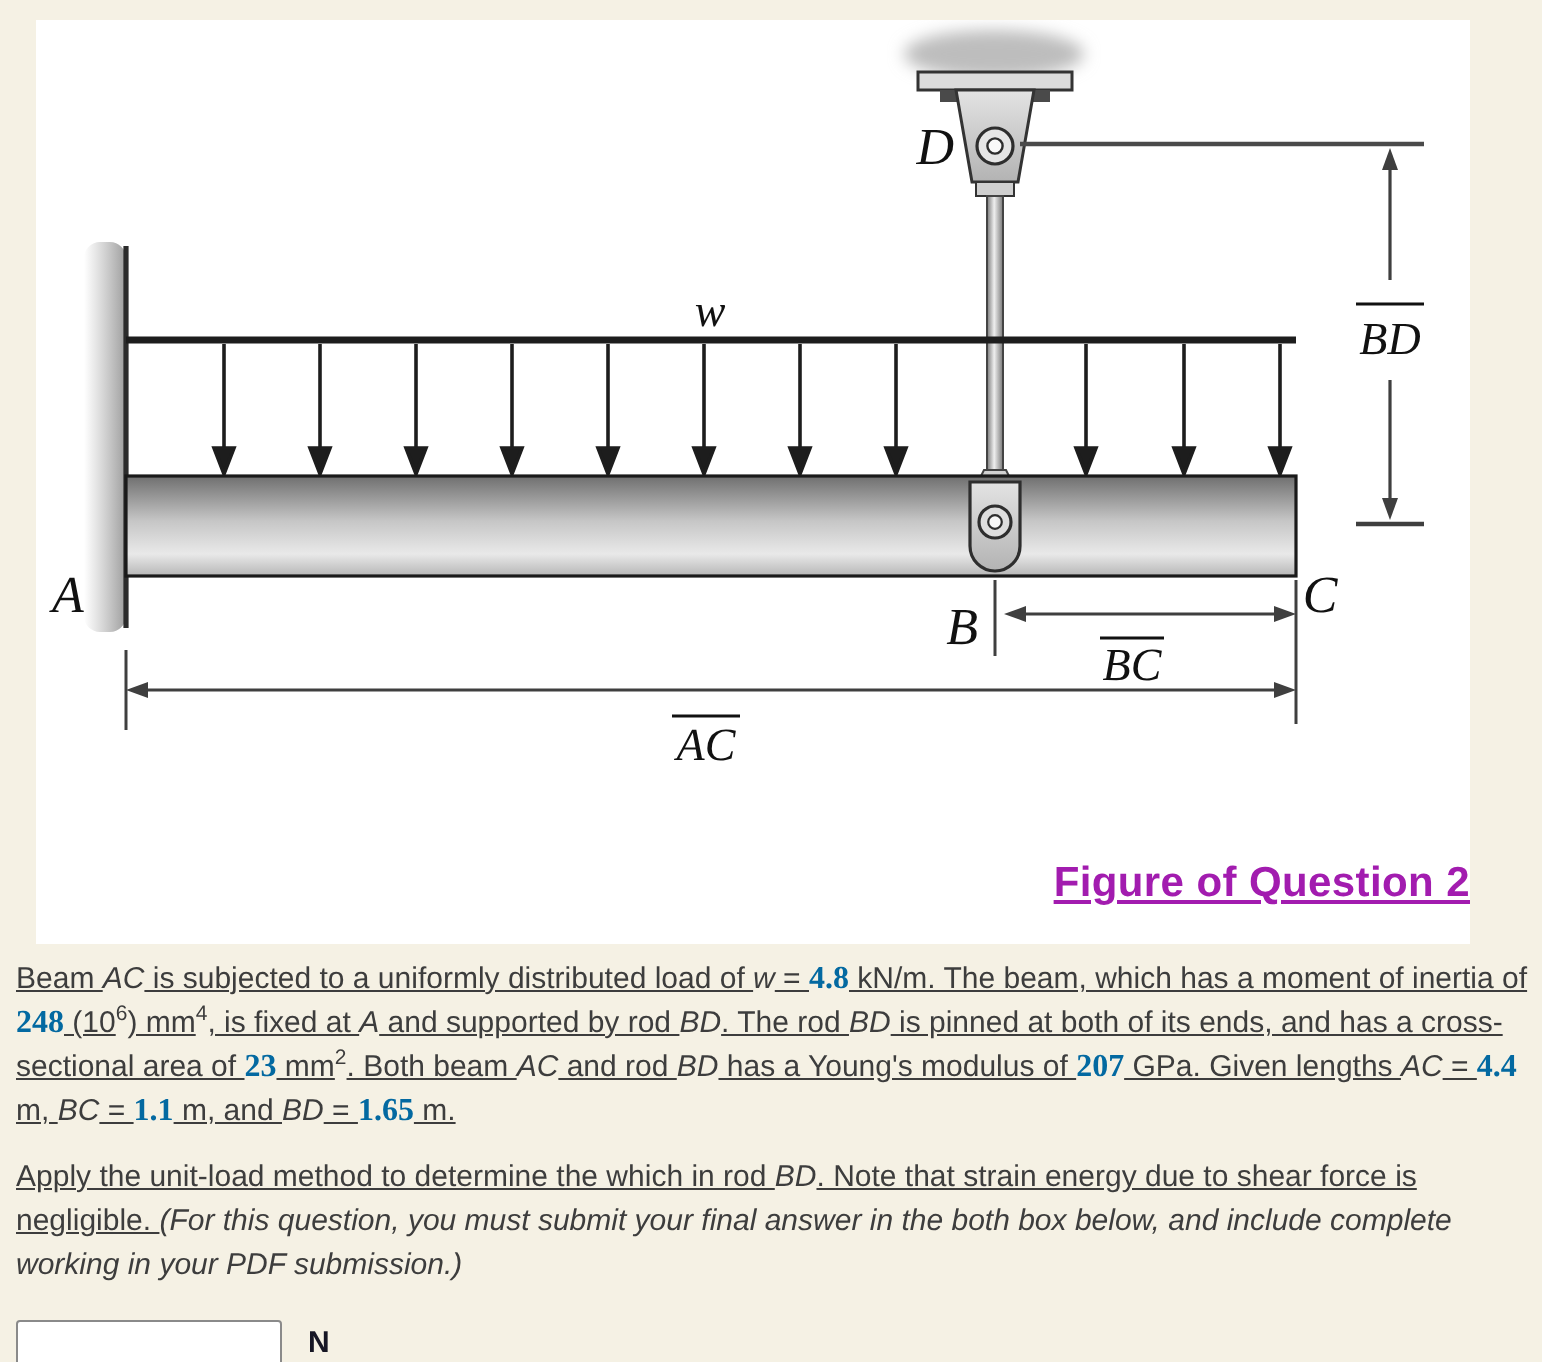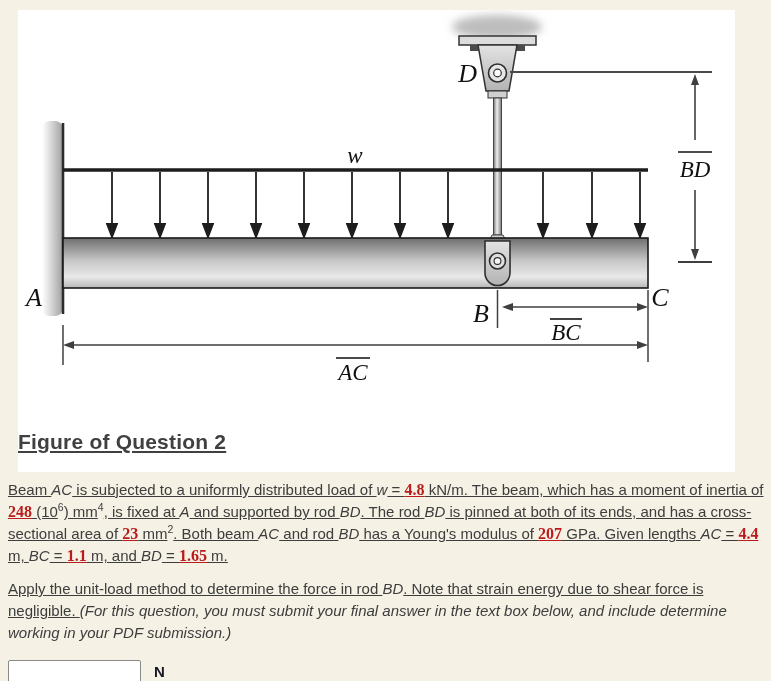--- a/index.html
+++ b/index.html
@@ -16,37 +16,37 @@
     background: #ffffff;
   }
   .diagram-svg { position: absolute; left: 0; top: 0; }
   .fig-label {
     font-family: "Liberation Serif", "DejaVu Serif", serif;
     font-style: italic;
     fill: #111111;
   }
   .figure-title {
     position: absolute; left: 0; top: 420px; width: 100%;
-    text-align: left;
+    text-align: right;
     font-size: 21px; font-weight: 700;
     text-decoration: underline;
-    color: #404040;
+    color: #a21caf;
     letter-spacing: 0.2px;
   }
   .question-body {
     position: absolute; left: 8px; top: 479px; width: 757px;
     font-size: 15px; line-height: 22px;
     color: #3d3d3d;
   }
   .question-body p { margin: 0 0 11px 0; }
   .seg-n { font-style: normal; text-decoration: underline; }
   .seg-i { font-style: italic; }
   .seg-b {
     font-family: "Liberation Serif", "DejaVu Serif", serif;
-    font-weight: 700; font-size: 16px; color: #b91c1c; text-decoration: underline;
+    font-weight: 700; font-size: 16px; color: #0369a1;
   }
   sup.seg-sup { font-size: 10.5px; line-height: 0; }
   .answer-row { display: flex; align-items: center; margin-top: 16px; }
   .answer-input {
     width: 123px; height: 22px;
     border: 1px solid #8a8a8a; border-radius: 2px;
     background: #ffffff;
     font-size: 14px; padding: 0 4px;
     font-family: "Liberation Sans", sans-serif;
   }
@@ -178,18 +178,18 @@
     <text class="fig-label" x="677" y="167" font-size="23" text-anchor="middle">BD</text>
     <text class="fig-label" x="548" y="330" font-size="23" text-anchor="middle">BC</text>
     <text class="fig-label" x="335" y="370" font-size="23" text-anchor="middle">AC</text>
   </svg>
 
   <div class="figure-title">Figure of Question 2</div>
 </div>
 
 <div class="question-body">
   <p><span class="seg-n">Beam </span><span class="seg-i">AC</span><span class="seg-n"> is subjected to a uniformly distributed load of </span><span class="seg-i">w</span><span class="seg-n"> = </span><span class="seg-b">4.8</span><span class="seg-n"> kN/m. The beam, which has a moment of inertia of </span><span class="seg-b">248</span><span class="seg-n"> (10</span><sup class="seg-sup">6</sup><span class="seg-n">) mm</span><sup class="seg-sup">4</sup><span class="seg-n">, is fixed at </span><span class="seg-i">A</span><span class="seg-n"> and supported by rod </span><span class="seg-i">BD</span><span class="seg-n">. The rod </span><span class="seg-i">BD</span><span class="seg-n"> is pinned at both of its ends, and has a cross-sectional area of </span><span class="seg-b">23</span><span class="seg-n"> mm</span><sup class="seg-sup">2</sup><span class="seg-n">. Both beam </span><span class="seg-i">AC</span><span class="seg-n"> and rod </span><span class="seg-i">BD</span><span class="seg-n"> has a Young's modulus of </span><span class="seg-b">207</span><span class="seg-n"> GPa. Given lengths </span><span class="seg-i">AC</span><span class="seg-n"> = </span><span class="seg-b">4.4</span><span class="seg-n"> m, </span><span class="seg-i">BC</span><span class="seg-n"> = </span><span class="seg-b">1.1</span><span class="seg-n"> m, and </span><span class="seg-i">BD</span><span class="seg-n"> = </span><span class="seg-b">1.65</span><span class="seg-n"> m.</span></p>
-  <p><span class="seg-n">Apply the unit-load method to determine the force in rod </span><span class="seg-i">BD</span><span class="seg-n">. Note that strain energy due to shear force is negligible. </span><span class="seg-i">(For this question, you must submit your final answer in the text box below, and include determine working in your PDF submission.)</span></p>
+  <p><span class="seg-n">Apply the unit-load method to determine the which in rod </span><span class="seg-i">BD</span><span class="seg-n">. Note that strain energy due to shear force is negligible. </span><span class="seg-i">(For this question, you must submit your final answer in the both box below, and include complete working in your PDF submission.)</span></p>
   <div class="answer-row">
     <input class="answer-input" type="text" value="" style="">
     <span class="unit-label">N</span>
   </div>
 </div>
 
 </body></html>

